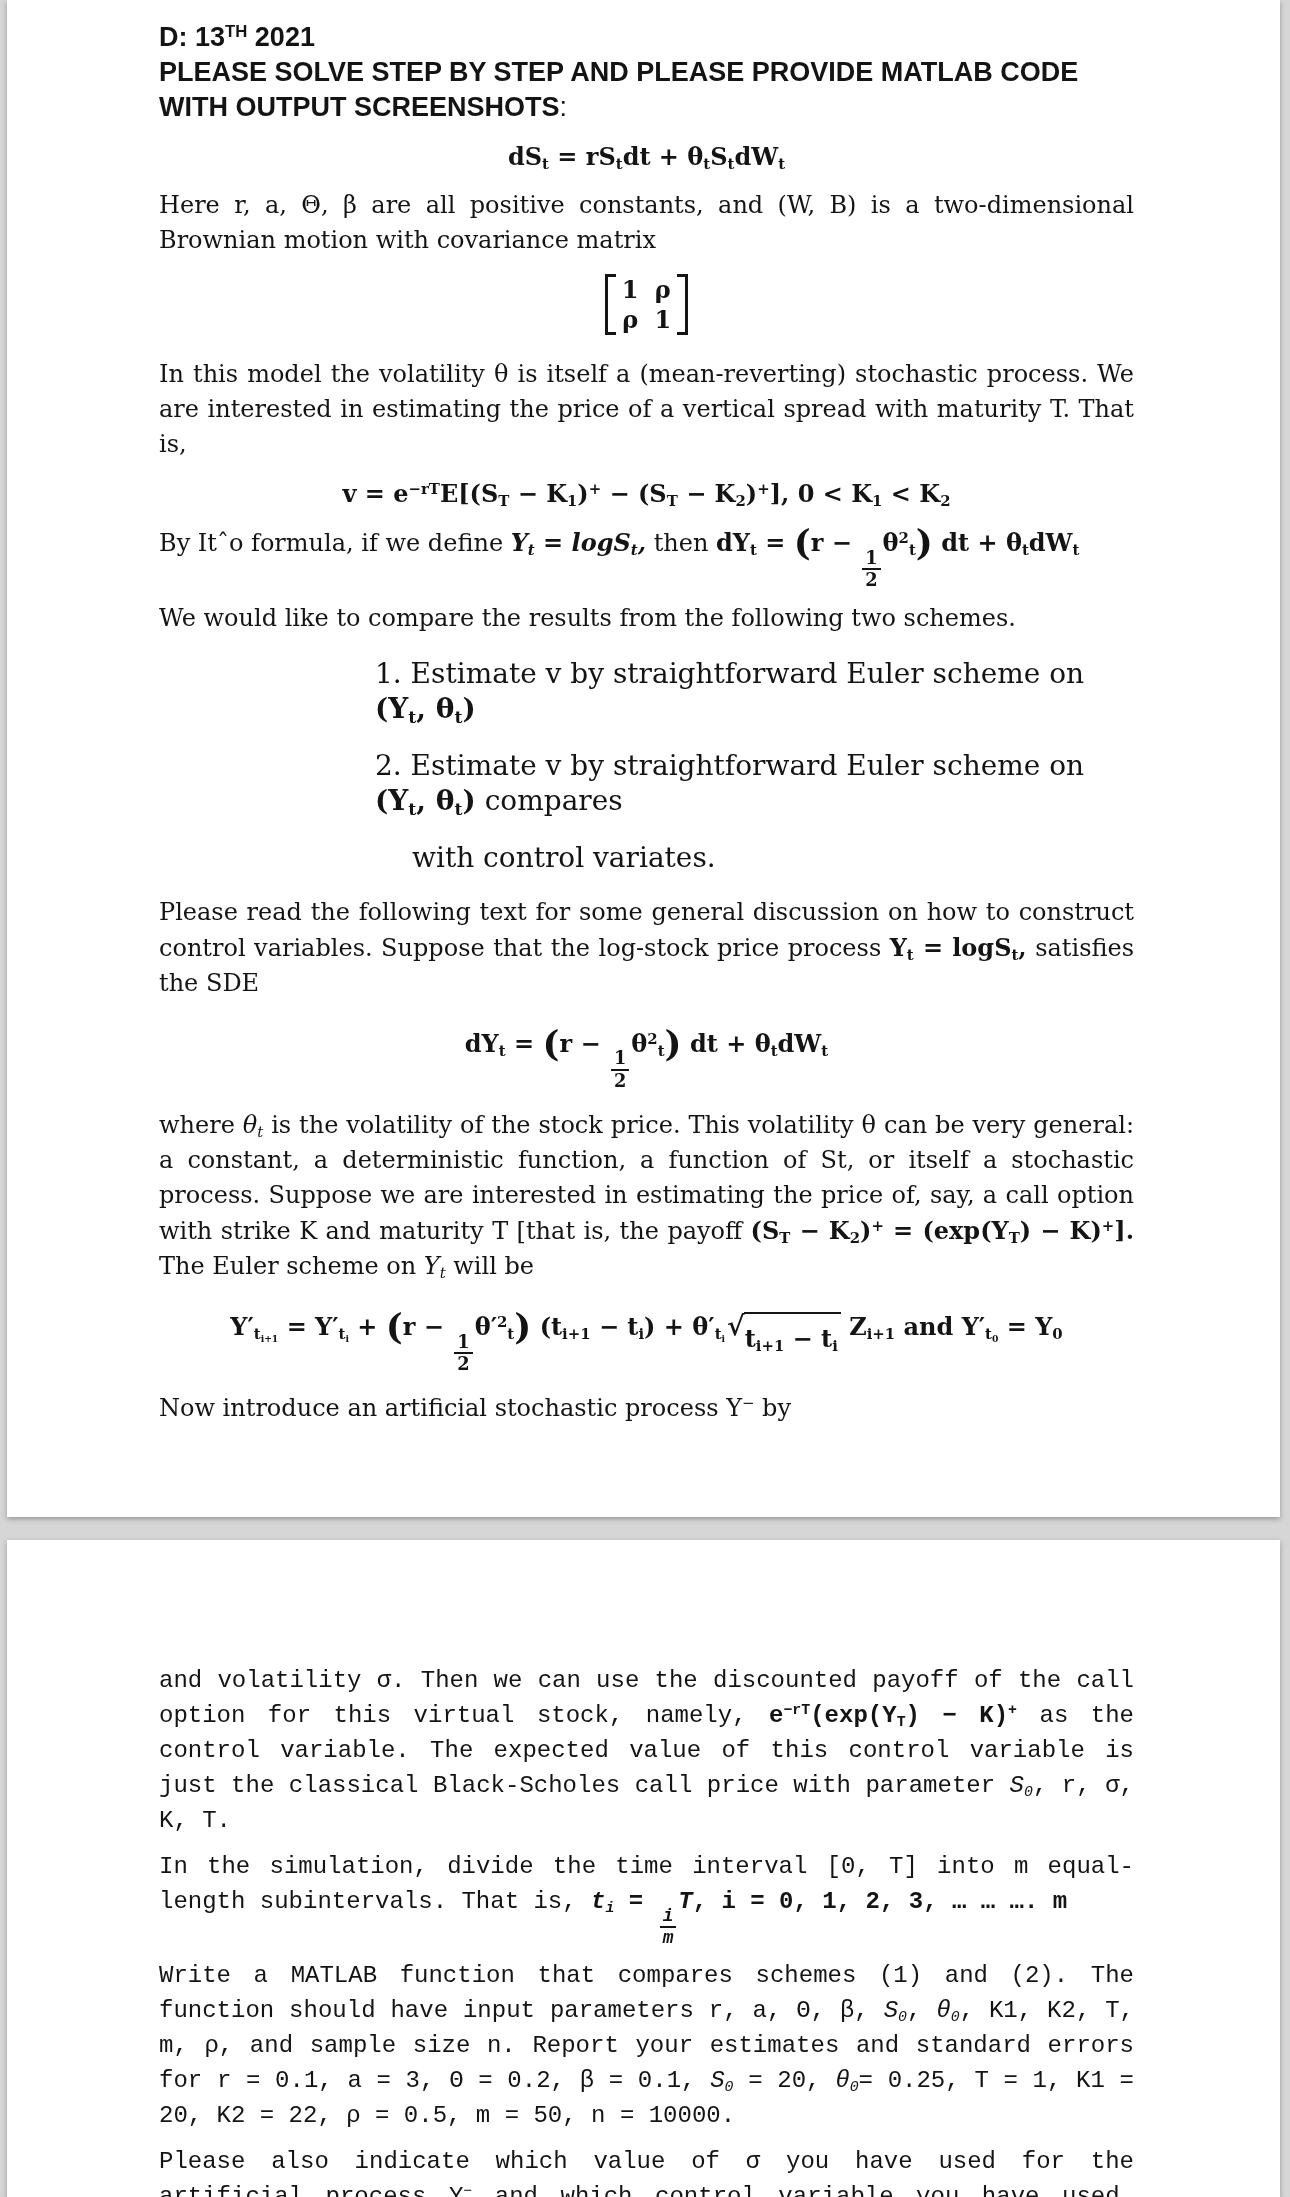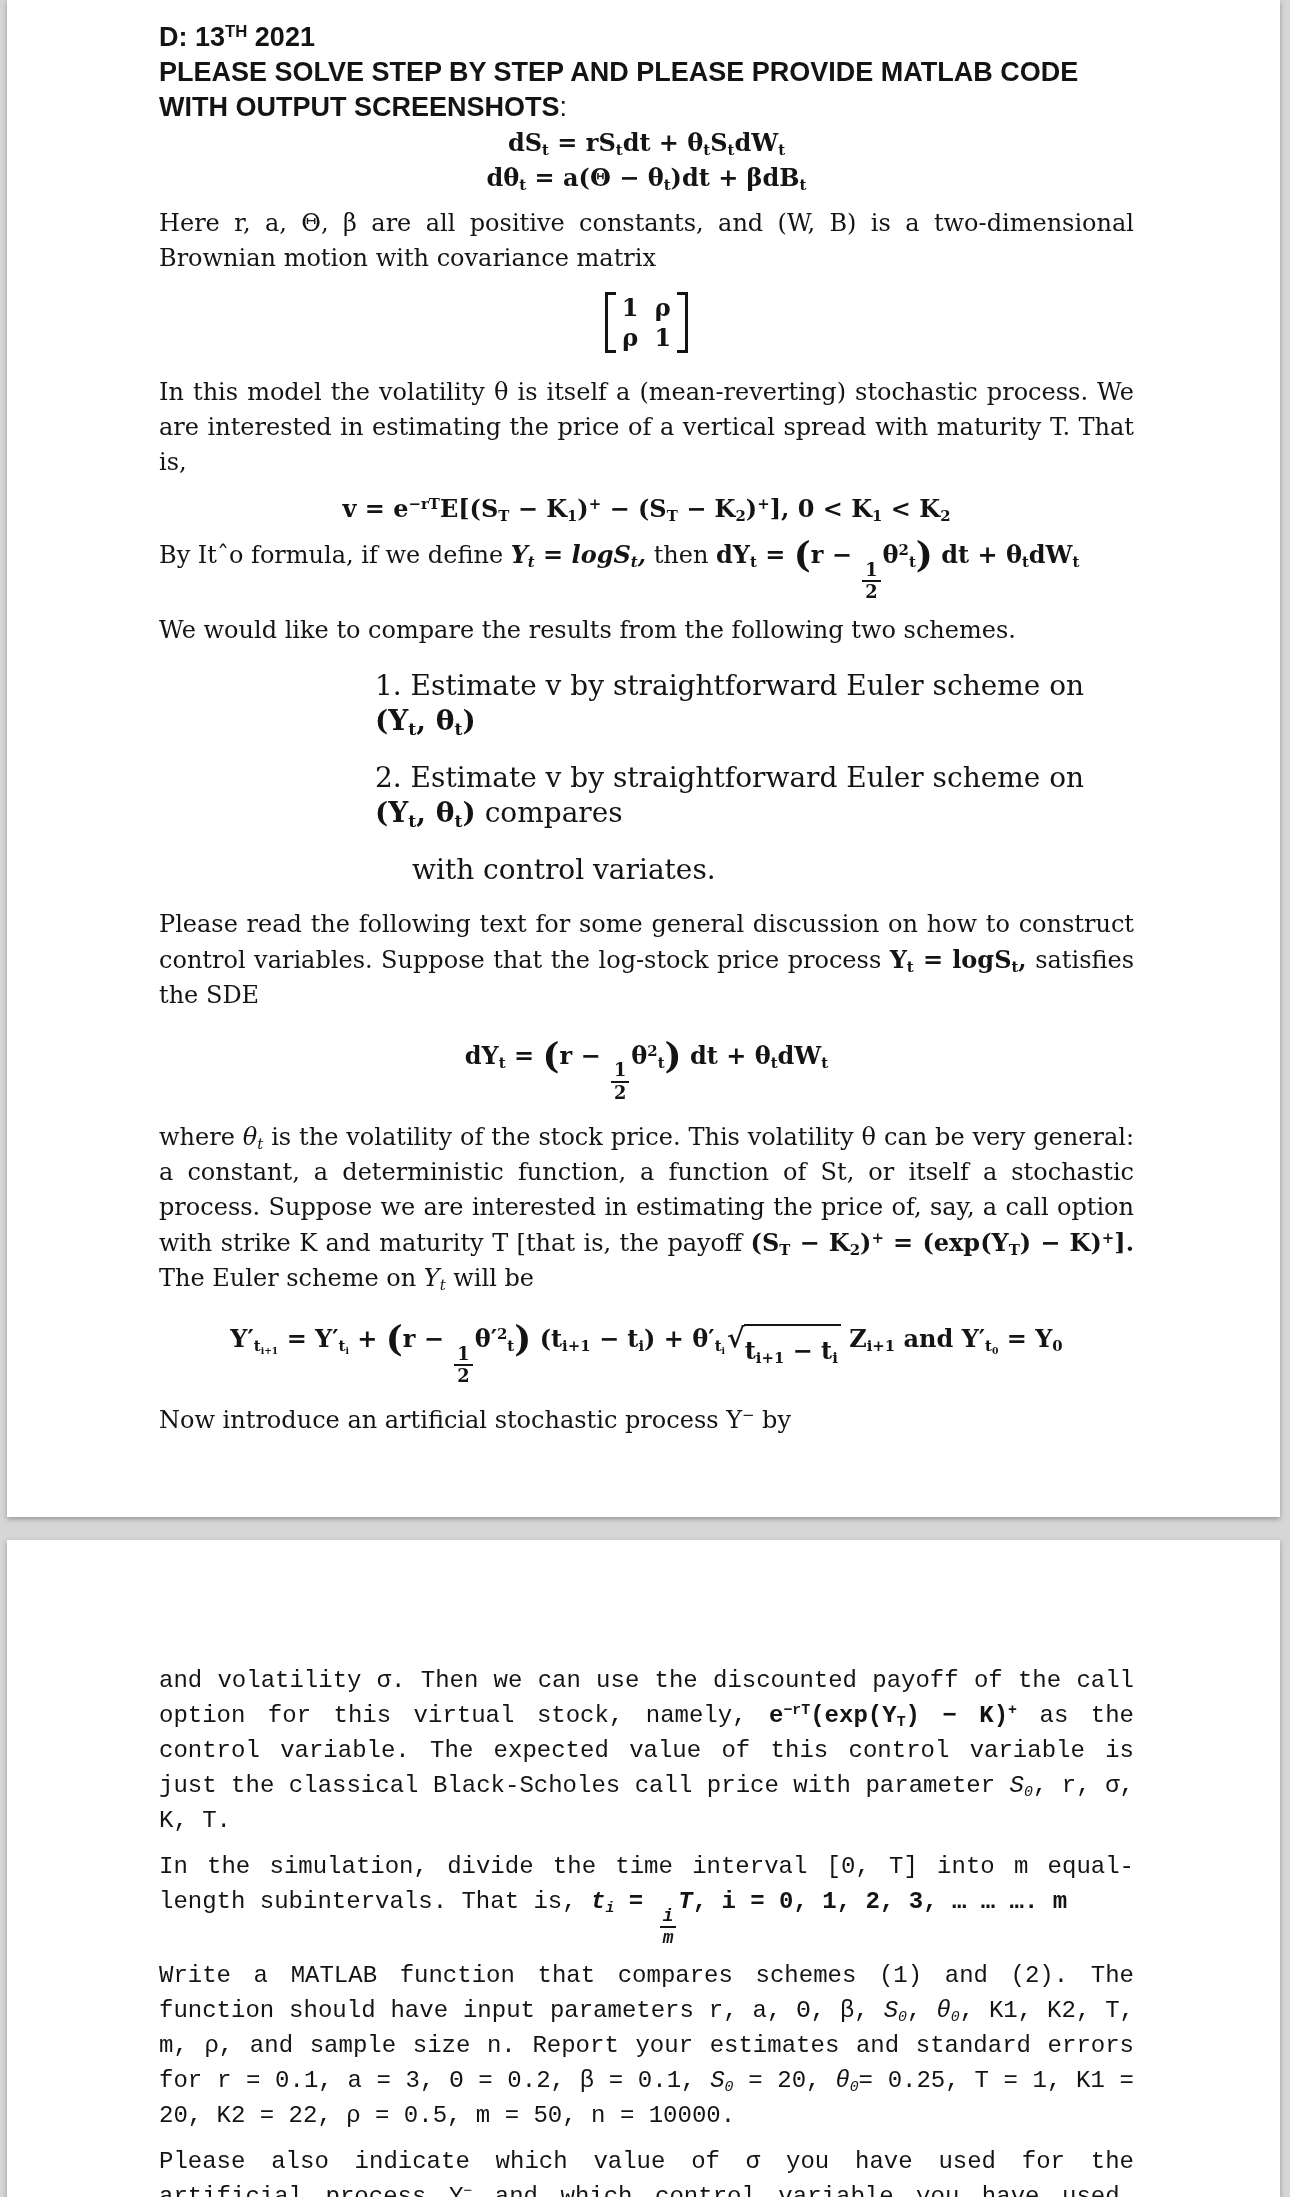--- a/index.html
+++ b/index.html
@@ -20,21 +20,21 @@
     font-family:"Liberation Sans",sans-serif;font-weight:700;
     font-size:27px;line-height:35px;margin:0;
   }
   .rw{font-weight:400;}
   p.body{
     font-size:24px;line-height:35px;text-align:justify;
     margin:11px 0;
   }
   .eq{
     text-align:center;font-weight:700;font-size:24px;line-height:35px;
-    margin:0 0;
+    margin:14px 0;
   }
   .eq-tall{margin:18px 0;line-height:48px;}
   sub{font-size:62%;vertical-align:-0.30em;line-height:0;}
   sup{font-size:62%;vertical-align:0.55em;line-height:0;}
   .b{font-weight:700;}
   .i{font-style:italic;}
   .bi{font-weight:700;font-style:italic;}
   .frac{
     display:inline-flex;flex-direction:column;align-items:center;
     vertical-align:-0.55em;line-height:1.02;margin:0 2px;
@@ -63,21 +63,20 @@
 
 <div class="canvas">
 
   <div class="page page1">
     <div class="content">
       <div class="heading"><span>D: 13</span><sup>TH</sup><span> 2021</span></div>
       <div class="heading"><span>PLEASE SOLVE STEP BY STEP AND PLEASE PROVIDE MATLAB CODE WITH OUTPUT SCREENSHOTS</span><span class="rw">:</span></div>
 
 
       <div class="eq"><span>dS</span><sub>t</sub><span> = rS</span><sub>t</sub><span>dt + θ</span><sub>t</sub><span>S</span><sub>t</sub><span>dW</span><sub>t</sub></div>
-      <div class="eq"><span>dθ</span><sub>t</sub><span> = a(Θ − θ</span><sub>t</sub><span>)dt + βdB</span><sub>t</sub></div>
 
       <p class="body"><span>Here r, a, Θ, β are all positive constants, and (W, B) is a two-dimensional Brownian motion with covariance matrix</span></p>
 
       <div class="matrix-wrap">
         <span class="matrix">
           <span class="brk l"></span>
           <span class="cells">
             <span>1</span>
             <span>ρ</span>
             <span>ρ</span>

